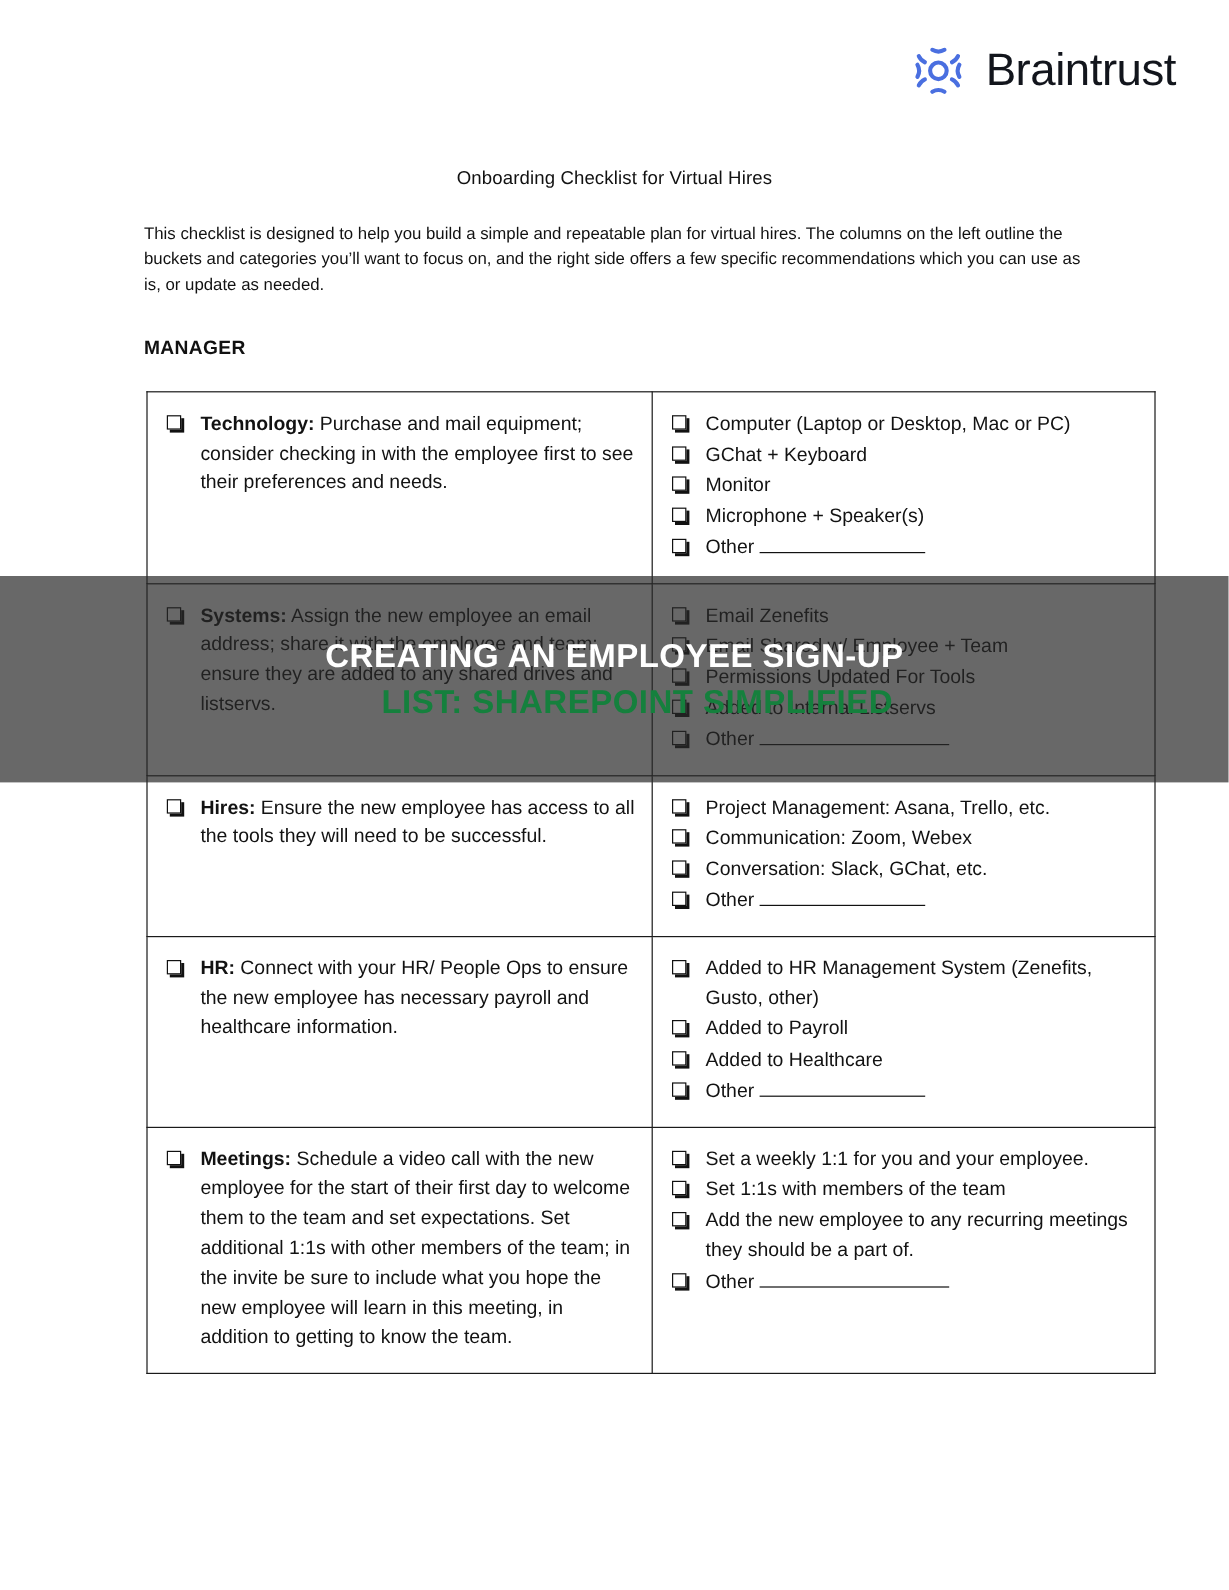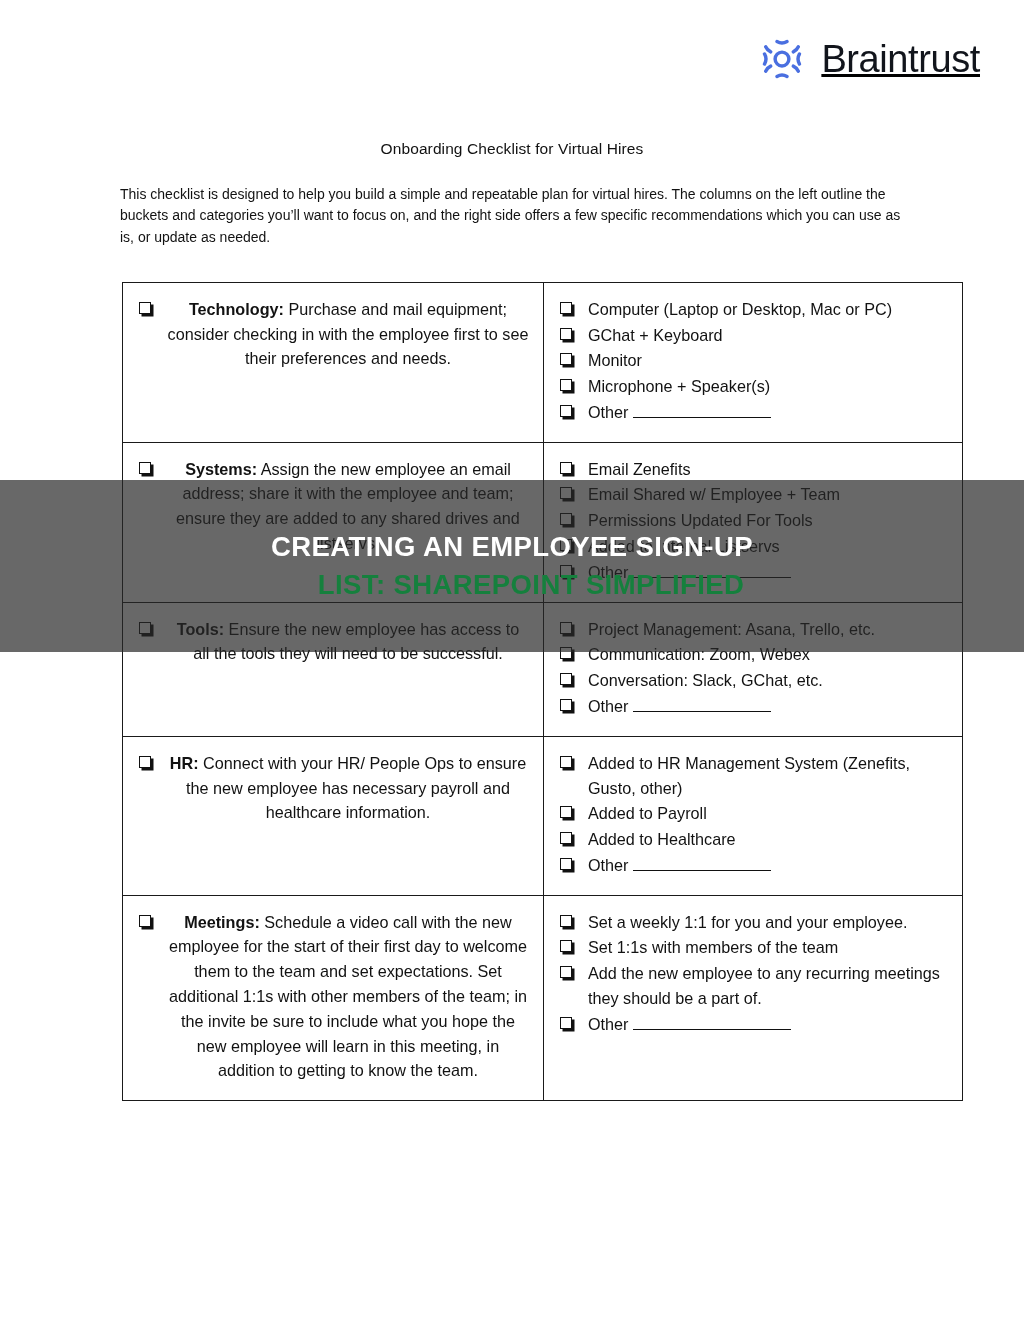--- a/index.html
+++ b/index.html
@@ -21,21 +21,20 @@
   }
 
   
   .brand {
     position: absolute;
     top: 36px;
     right: 44px;
     display: flex;
     align-items: center;
     gap: 16px;
-    text-decoration: underline;
   }
   .brand-mark {
     width: 46px;
     height: 46px;
     flex: 0 0 auto;
   }
   .brand-name {
     font-size: 38px;
     letter-spacing: -0.4px;
     color: #12151c;
@@ -79,21 +78,21 @@
     table-layout: fixed;
     width: 782px;
     margin-left: 2px;
     border: 1.6px solid #1a1a1a;
   }
   .checklist td {
     border: 1.4px solid #1a1a1a;
     vertical-align: top;
     padding: 14px 14px 16px 14px;
   }
-  .col-left  { width: 392px; text-align: center; }
+  .col-left  { width: 392px; }
   .col-right { width: 390px; }
 
   ul.cl {
     list-style: none;
     margin: 0;
     padding: 0;
   }
   ul.cl > li {
     position: relative;
     padding-left: 30px;
@@ -183,20 +182,21 @@
     </span>
     <span class="brand-name">Braintrust</span>
   </div>
 
   <div class="doc">
 
     <h1 class="doc-title">Onboarding Checklist for Virtual Hires</h1>
 
     <p class="doc-intro">This checklist is designed to help you build a simple and repeatable plan for virtual hires. The columns on the left outline the buckets and categories you’ll want to focus on, and the right side offers a few specific recommendations which you can use as is, or update as needed.</p>
 
+    <h2 class="section-heading">MANAGER</h2>
 
     <table class="checklist">
       <tbody>
 
         <tr>
           <td class="col-left">
             <ul class="cl">
               <li>
                 <span class="cb"></span>
                 <span class="lead">Technology:</span><span> Purchase and mail equipment; consider checking in with the employee first to see their preferences and needs.</span>
@@ -232,21 +232,21 @@
               <li><span class="cb"></span><span>Other </span><span class="blank w-long"></span></li>
             </ul>
           </td>
         </tr>
 
         <tr>
           <td class="col-left">
             <ul class="cl">
               <li>
                 <span class="cb"></span>
-                <span class="lead">Tools:</span><span> Ensure the new employee has access to all the tools they will need to be successful.</span>
+                <span class="lead">Hires:</span><span> Ensure the new employee has access to all the tools they will need to be successful.</span>
               </li>
             </ul>
           </td>
           <td class="col-right">
             <ul class="cl">
               <li><span class="cb"></span><span>Project Management: Asana, Trello, etc.</span></li>
               <li><span class="cb"></span><span>Communication: Zoom, Webex</span></li>
               <li><span class="cb"></span><span>Conversation: Slack, GChat, etc.</span></li>
               <li><span class="cb"></span><span>Other </span><span class="blank w-med"></span></li>
             </ul>

